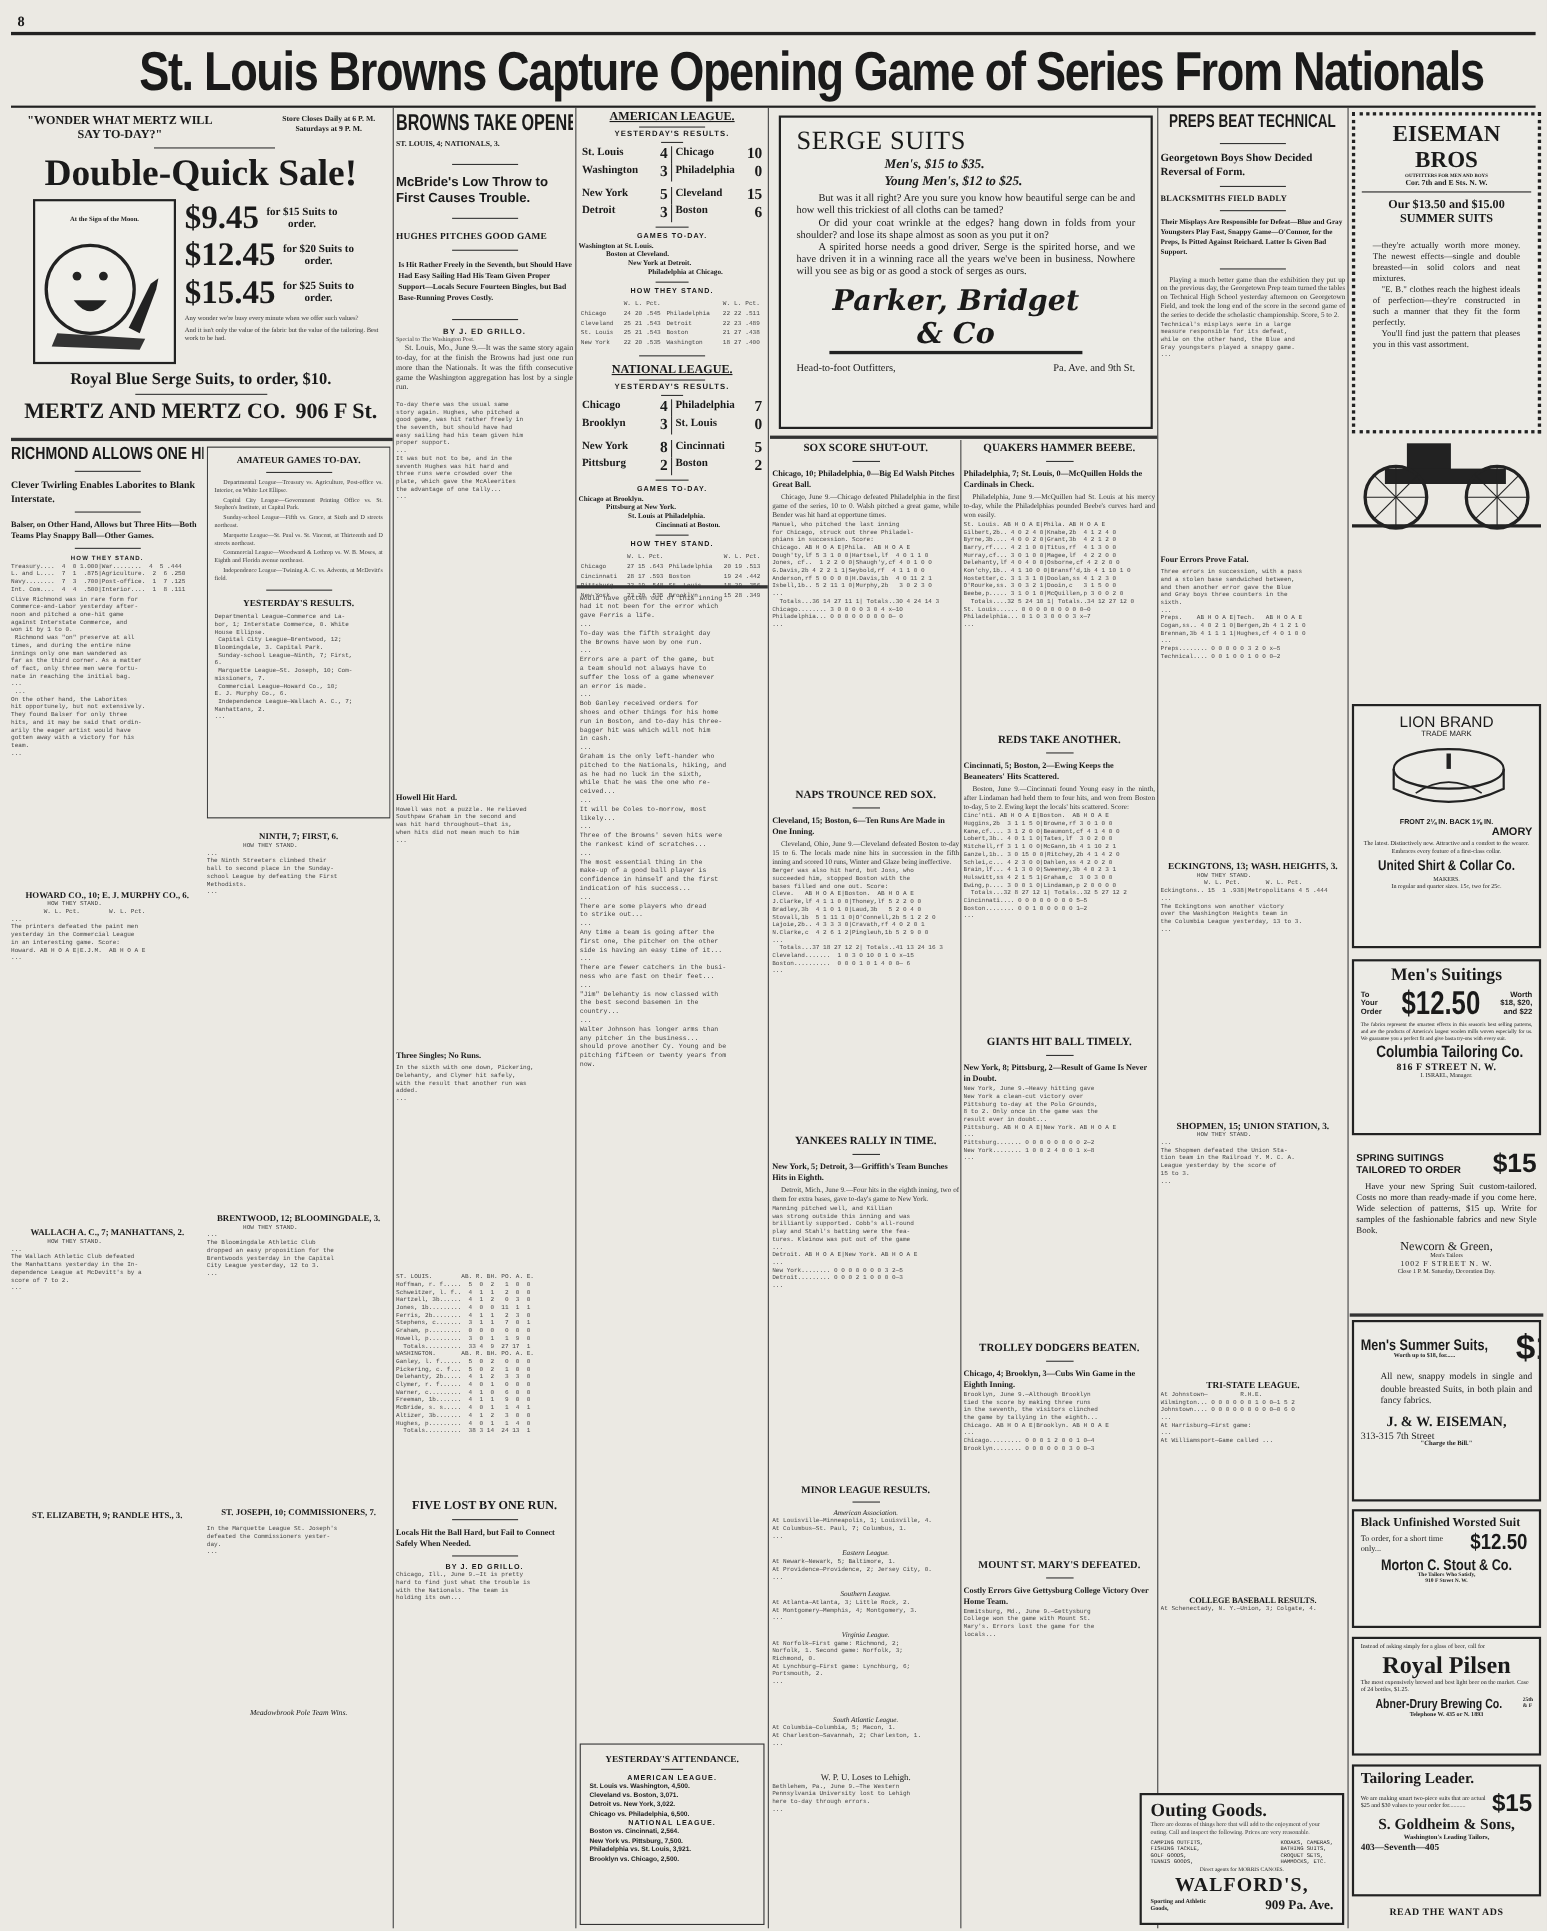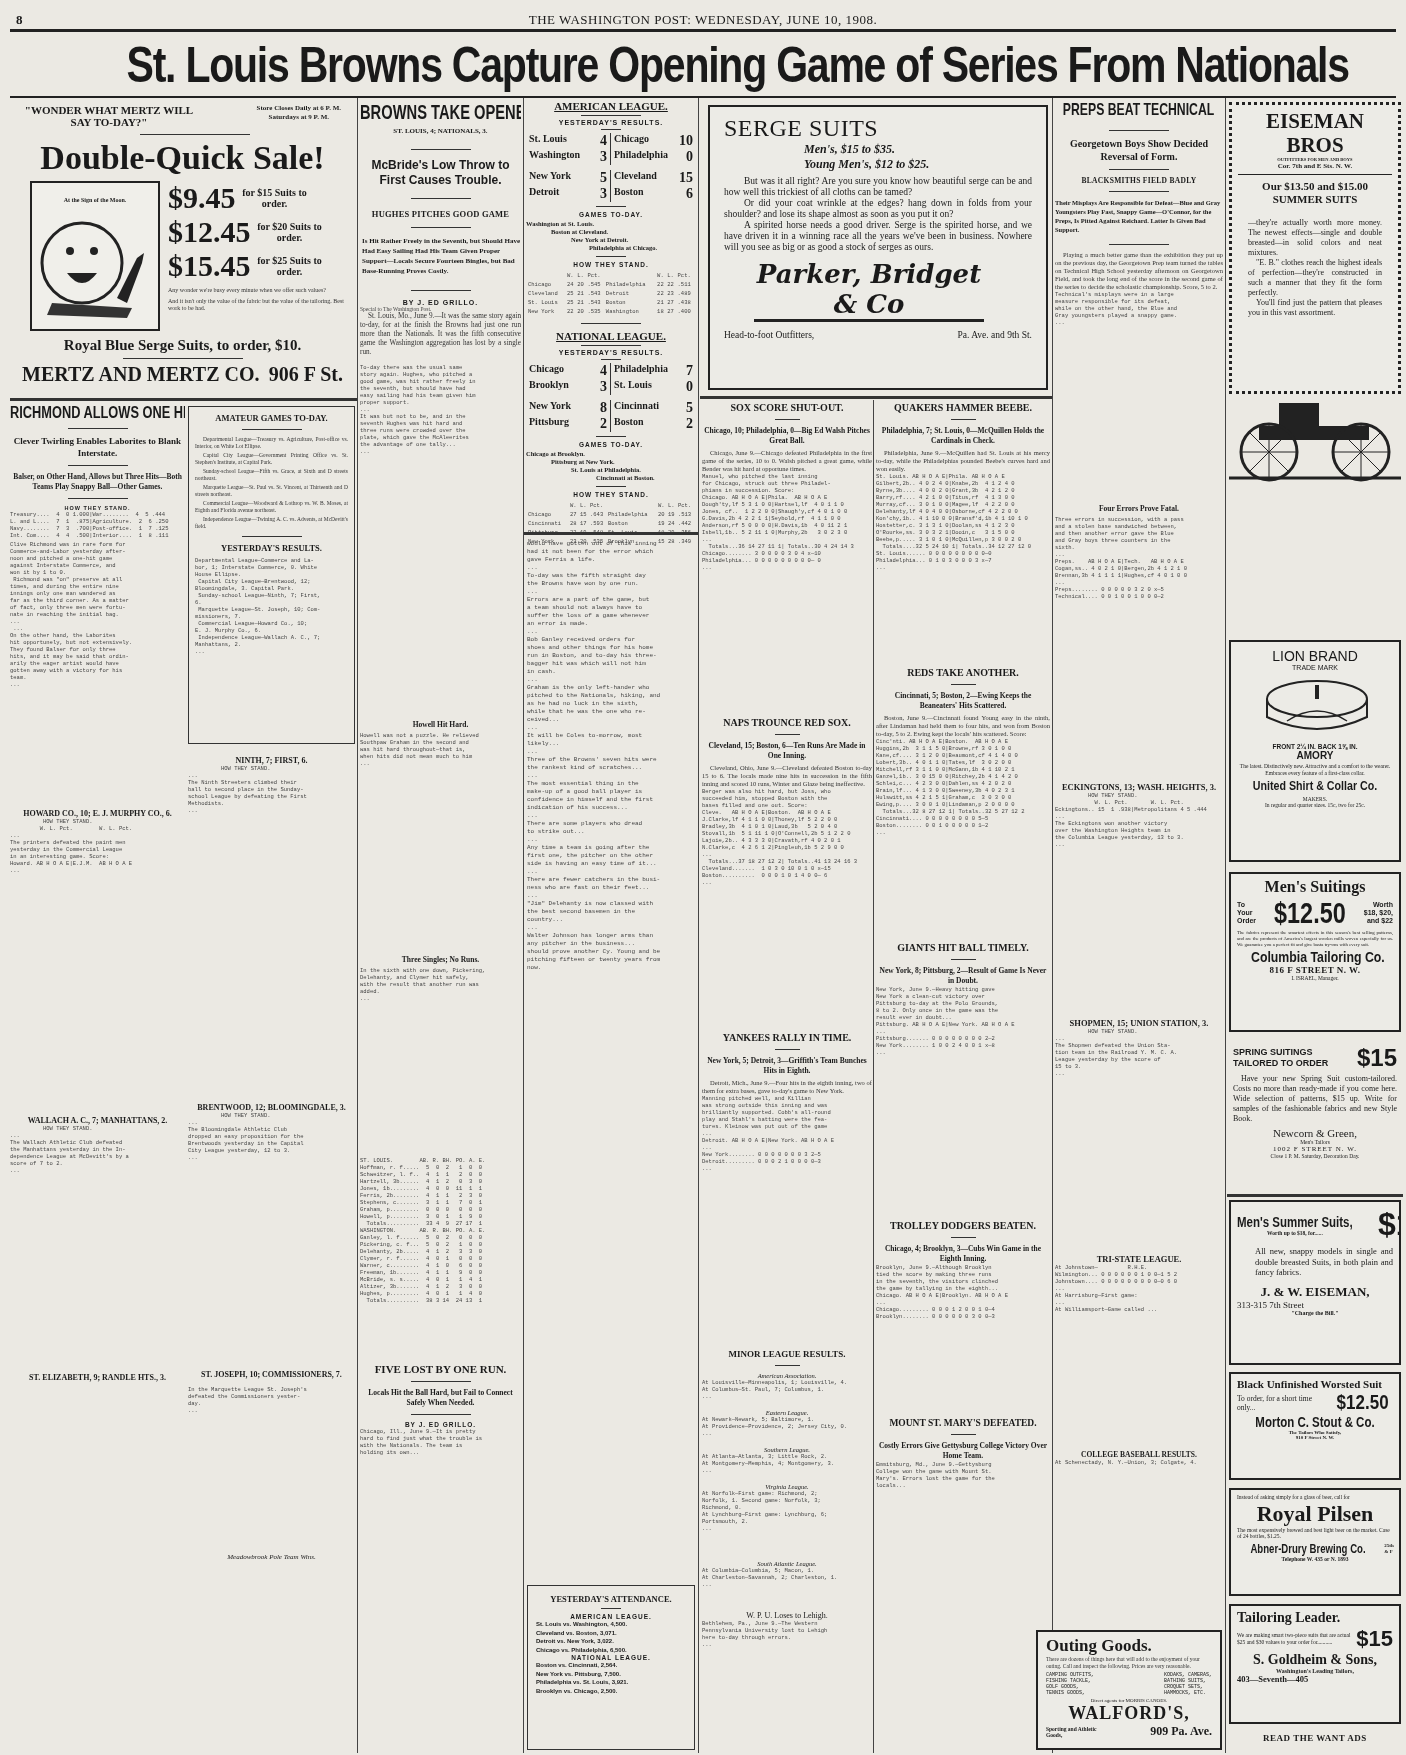--- a/index.html
+++ b/index.html
@@ -8,39 +8,38 @@
   .masthead { position: absolute; top: 8px; left: 0; width: 1406px; height: 22px; }
   .page-num { position: absolute; left: 16px; top: 4px; font-size: 13px; font-weight: bold; }
   .mast-title { position: absolute; left: 0; right: 0; top: 4px; text-align: center; font-size: 13px; letter-spacing: 0.5px; }
   .rule { position: absolute; background: #222; }
   .banner { position: absolute; top: 34px; left: 0; width: 1406px; height: 62px; text-align: center; font-family: "Liberation Sans", sans-serif; font-weight: bold; font-size: 50px; line-height: 62px; letter-spacing: -1.5px; transform: scaleX(0.82); transform-origin: center; white-space: nowrap; }
   .col { position: absolute; overflow: hidden; }
   .vline { position: absolute; width: 1px; background: #444; }
   .hline { position: absolute; height: 2px; background: #333; }
   .hd { font-family: "Liberation Sans", sans-serif; font-weight: bold; text-align: center; transform: scaleX(0.8); white-space: nowrap; }
   .hd-serif { font-family: "Liberation Serif", serif; font-weight: bold; text-align: center; }
-  .deck { text-align: center; font-weight: bold; }
+  .deck { text-align: left; font-weight: bold; }
   .short-rule { width: 60px; height: 1px; background: #333; margin: 6px auto; }
   .body-text { font-size: 7.2px; line-height: 9px; text-align: justify; color: #333; text-indent: 8px; }
   .box-score { font-family: "Liberation Mono", monospace; font-size: 5.5px; line-height: 7px; color: #444; white-space: pre; overflow: hidden; }
   .ad-box { position: absolute; border: 2px solid #222; background: #ecebe6; overflow: hidden; }
   .score-grid { display: grid; grid-template-columns: 1fr 1fr; font-size: 10px; font-weight: bold; }
   .score-grid div { display: flex; justify-content: space-between; padding: 0 3px; }
   .score-grid .n { font-size: 14px; }
   .standings { font-family: "Liberation Mono", monospace; font-size: 5.5px; line-height: 7px; color: #444; }
   .small-caps { font-family: "Liberation Sans", sans-serif; font-weight: bold; font-size: 9px; letter-spacing: 1px; text-align: center; }
 </style>
 </head>
 <body>
 
 <div class="page">
 
   <div class="masthead">
     <span class="page-num">8</span>
-    <div class="mast-title">THE WASHINGTON POST: WEDNESDAY, JUNE 10, 1908.</div>
   </div>
   <div class="rule" style="left:10px;top:29px;width:1386px;height:3px;"></div>
 
   <div class="banner">St. Louis Browns Capture Opening Game of Series From Nationals</div>
   <div class="rule" style="left:10px;top:96px;width:1386px;height:2px;"></div>
 
   <div class="vline" style="left:357px;top:98px;height:1655px;"></div>
   <div class="vline" style="left:523px;top:98px;height:1655px;"></div>
   <div class="vline" style="left:698px;top:98px;height:1655px;"></div>
   <div class="vline" style="left:873px;top:400px;height:1353px;"></div>
@@ -842,21 +841,21 @@
   <div class="ad-box" style="left:1229px;top:640px;width:172px;height:222px;padding:6px 6px;">
     <div style="font-family:'Liberation Sans',sans-serif;font-size:14px;text-align:center;">LION BRAND</div>
     <div style="font-family:'Liberation Sans',sans-serif;font-size:7px;text-align:center;">TRADE MARK</div>
     <svg width="160" height="68" viewBox="0 0 160 68">
       <ellipse cx="80" cy="28" rx="50" ry="18" fill="none" stroke="#222" stroke-width="2"></ellipse>
       <path d="M30 28 L30 46 Q80 70 130 46 L130 28" fill="none" stroke="#222" stroke-width="2"></path>
       <path d="M50 50 Q80 30 110 50" fill="none" stroke="#222" stroke-width="1.5"></path>
       <rect x="78" y="14" width="4" height="14" fill="#222"></rect>
     </svg>
     <div style="font-family:'Liberation Sans',sans-serif;font-size:6.5px;font-weight:bold;text-align:center;">FRONT 2¼ IN.   BACK 1⅝ IN.</div>
-    <div style="font-family:'Liberation Sans',sans-serif;font-size:10px;font-weight:bold;text-align:center;">AMORY</div>
+    <div style="font-family:'Liberation Sans',sans-serif;font-size:10px;font-weight:bold;text-align:right;">AMORY</div>
     <div style="font-size:5.5px;line-height:6.5px;text-align:center;padding:2px 2px;">The latest. Distinctively new. Attractive and a comfort to the wearer. Embraces every feature of a first-class collar.</div>
     <div style="font-family:'Liberation Sans',sans-serif;font-size:13px;font-weight:bold;text-align:center;transform:scaleX(0.82);white-space:nowrap;">United Shirt &amp; Collar Co.</div>
     <div style="font-size:5.5px;text-align:center;margin-top:3px;">MAKERS.</div>
     <div style="font-size:5.5px;text-align:center;">In regular and quarter sizes. 15c, two for 25c.</div>
   </div>
 
   <div class="ad-box" style="left:1229px;top:872px;width:172px;height:160px;padding:4px 6px;">
     <div style="font-size:16px;font-weight:bold;text-align:center;">Men's Suitings</div>
     <div style="display:flex;align-items:center;justify-content:space-between;">
       <span style="font-family:'Liberation Sans',sans-serif;font-size:7px;font-weight:bold;width:22px;line-height:8px;">To Your Order</span>

